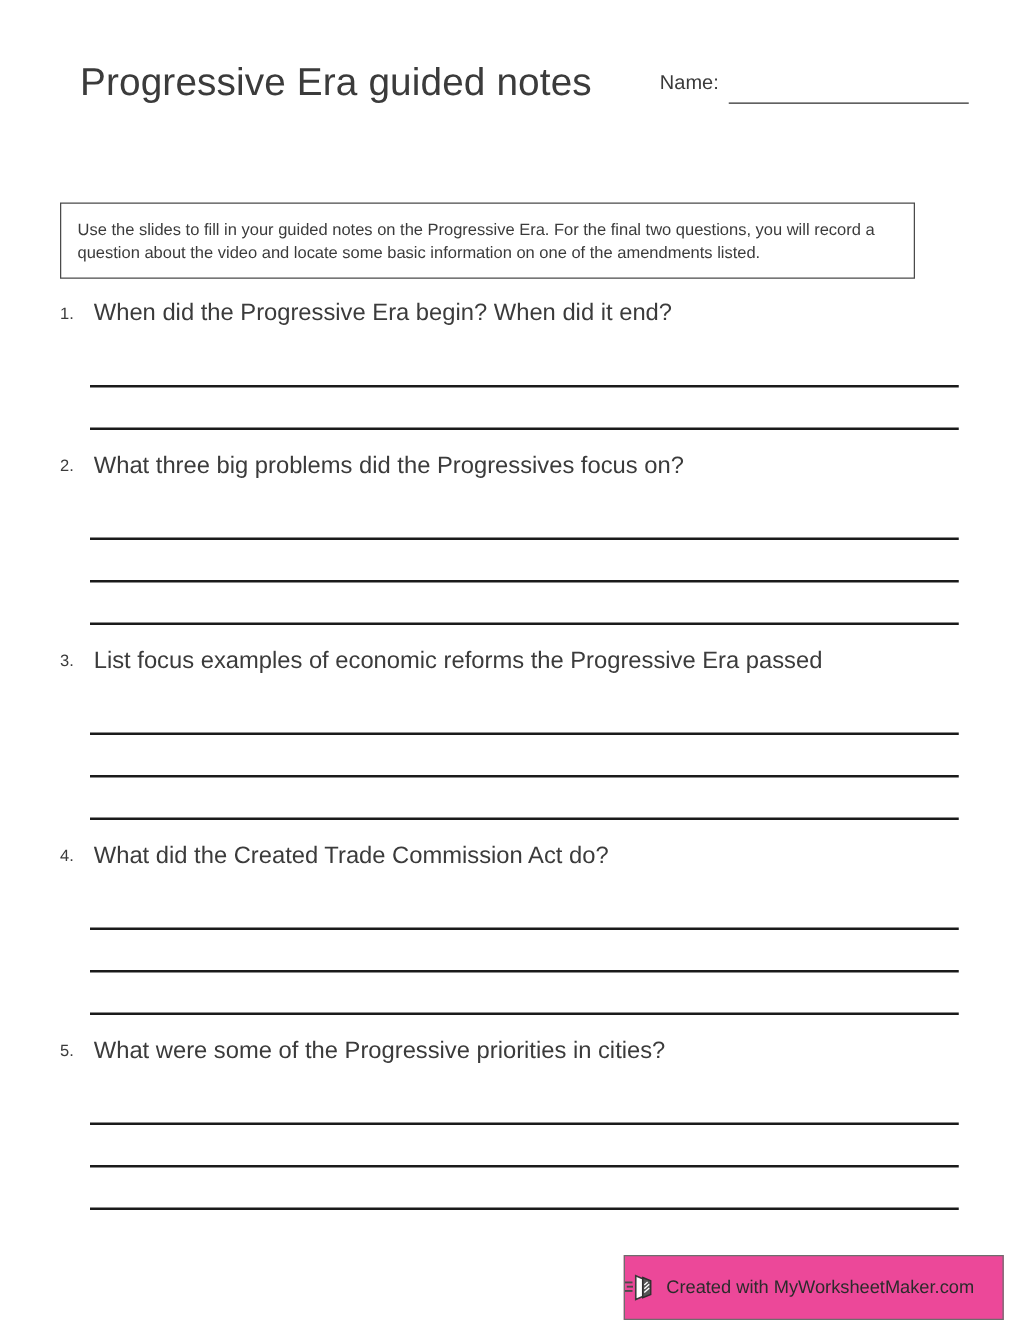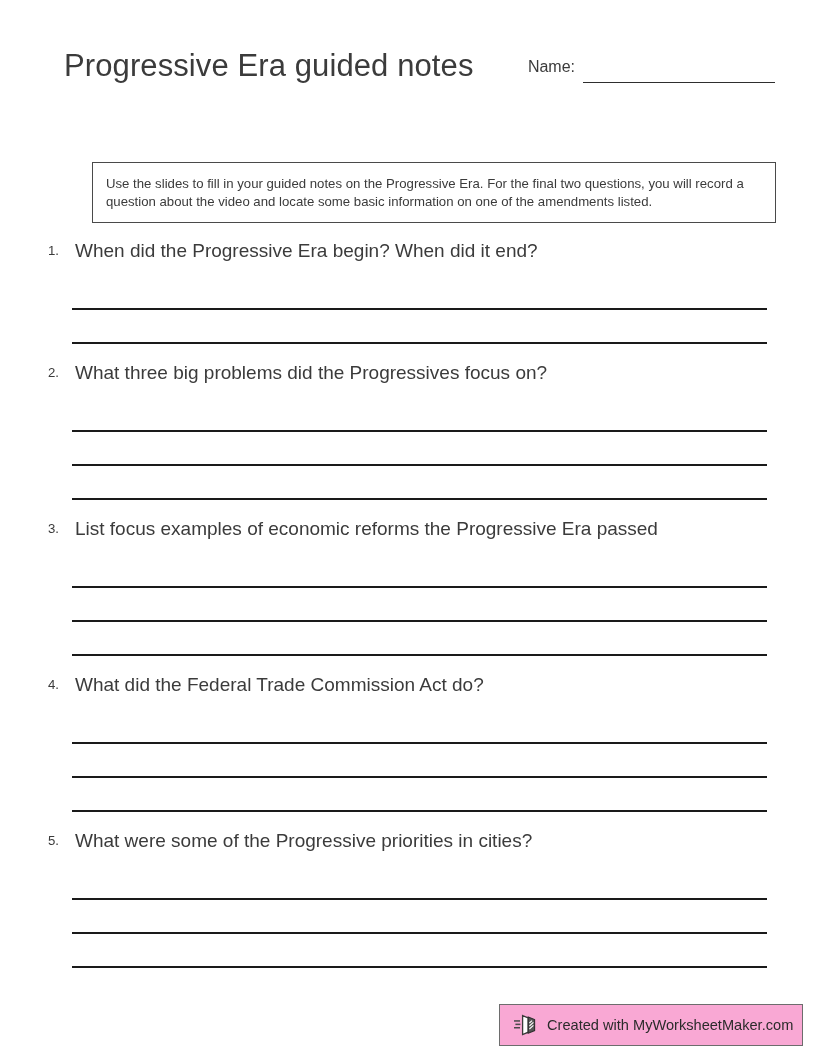--- a/index.html
+++ b/index.html
@@ -64,21 +64,20 @@
 
   
   .instruction-box {
     position: absolute;
     left: 48px;
     top: 162px;
     width: 684px;
     box-sizing: border-box;
     border: 1.2px solid #4a4a4a;
     padding: 12px 12px 12px 13px;
-    margin-left: 44px;
   }
   .instruction-text {
     font-size: 13.2px;
     line-height: 17.5px;
     color: #3b3b3b;
     margin: 0;
   }
 
   
   .questions {
@@ -118,27 +117,27 @@
     height: 32px;
     border-bottom: 2.1px solid #1a1a1a;
   }
 
   
   .footer-badge {
     position: absolute;
     left: 499px;
     top: 1004px;
     width: 304px;
-    height: 42px;
+    height: 52px;
     box-sizing: border-box;
     border: 1.2px solid #6d6d6d;
     display: flex;
     align-items: center;
-    padding-left: 14px;
-    background: #f9a8d4;
+    padding-left: 0;
+    background: #ec4899;
   }
   .footer-logo {
     width: 24px;
     height: 22px;
     flex: 0 0 auto;
     margin-right: 9px;
     display: block;
   }
   .footer-text {
     font-size: 14.6px;
@@ -196,21 +195,21 @@
       </div>
       <div class="q-lines">
         <div class="answer-line"></div>
         <div class="answer-line"></div>
         <div class="answer-line"></div>
       </div>
     </div>
     <div class="question-block">
       <div class="q-head">
         <div class="q-number">4.</div>
-        <div class="q-text">What did the Federal Trade Commission Act do?</div>
+        <div class="q-text">What did the Created Trade Commission Act do?</div>
       </div>
       <div class="q-lines">
         <div class="answer-line"></div>
         <div class="answer-line"></div>
         <div class="answer-line"></div>
       </div>
     </div>
     <div class="question-block">
       <div class="q-head">
         <div class="q-number">5.</div>

